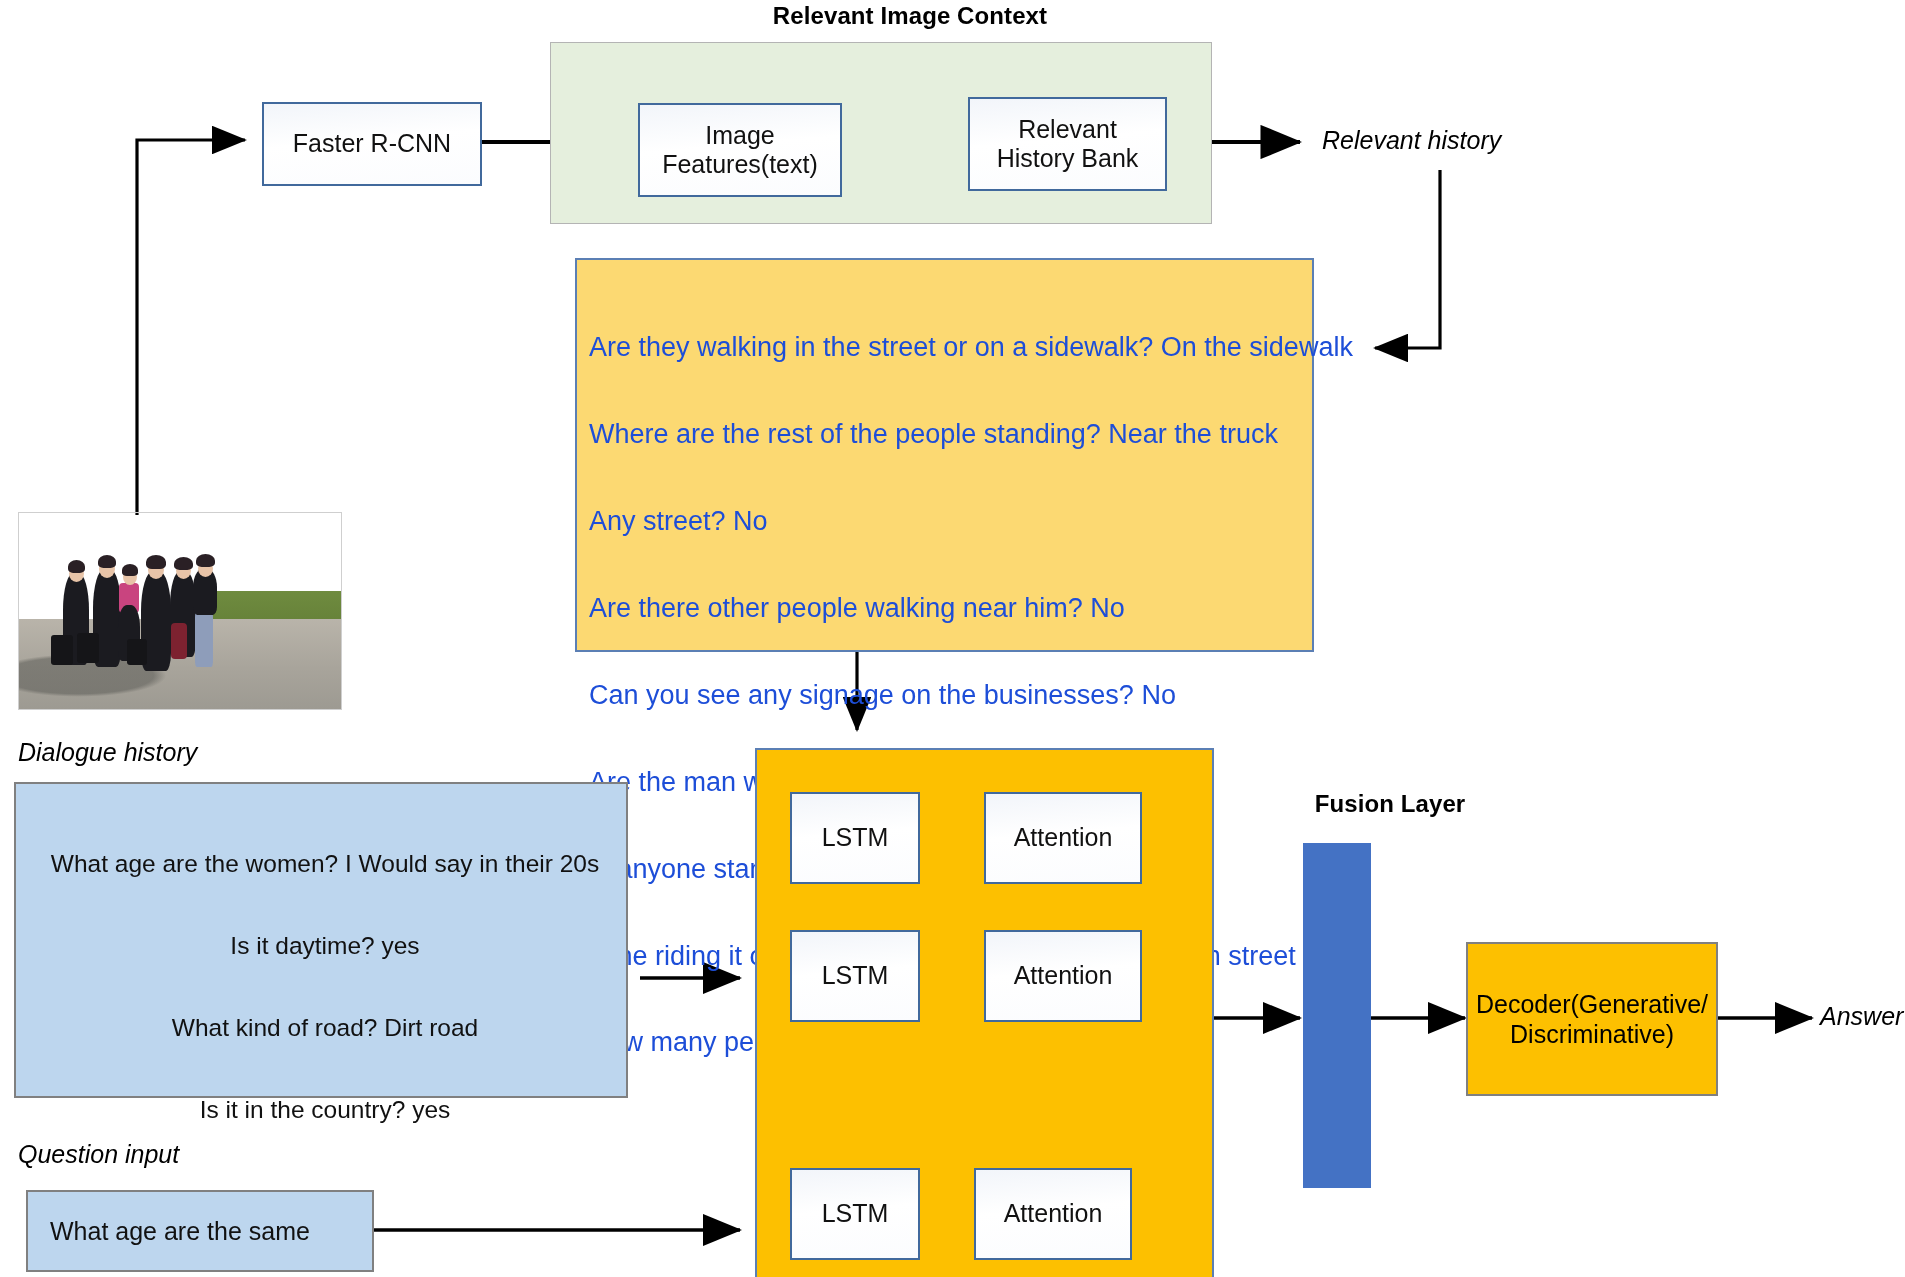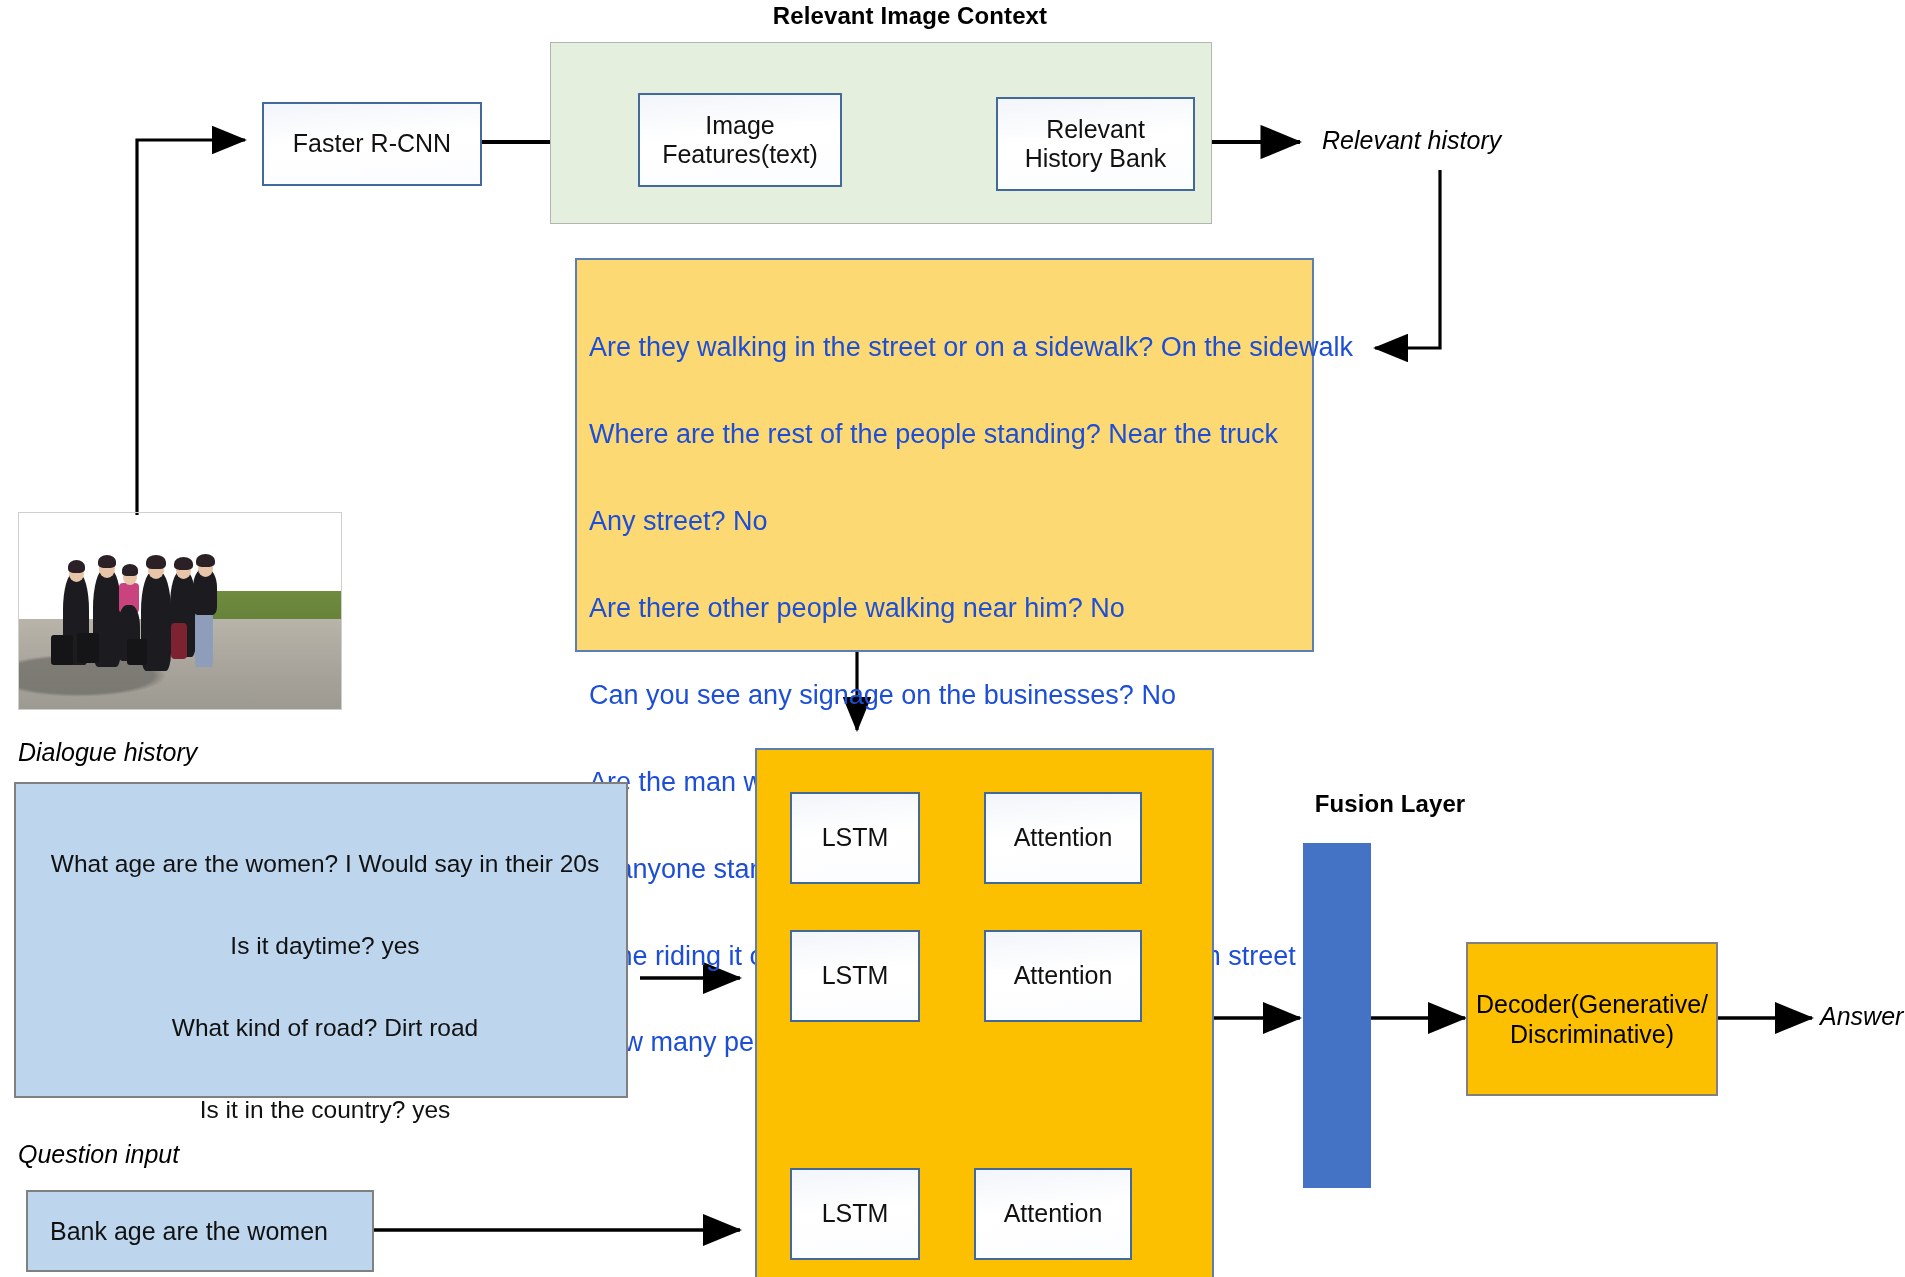--- a/index.html
+++ b/index.html
@@ -125,26 +125,26 @@
 </svg>
 
 <div class="abs boldlabel" style="left:760px;top:2px;width:300px;text-align:center;">Relevant Image Context</div>
 
 <div class="abs greenpanel" style="left:550px;top:42px;width:660px;height:180px;"></div>
 
 <div class="abs wbox" style="left:262px;top:102px;width:216px;height:80px;">
   <span>Faster R-CNN</span>
 </div>
 
-<div class="abs wbox" style="left:638px;top:93px;width:200px;height:90px;white-space:pre;text-align:center;">
+<div class="abs wbox" style="left:638px;top:103px;width:200px;height:90px;white-space:pre;text-align:center;">
   <span>Image
 Features(text)</span>
 </div>
 
-<div class="abs wbox" style="left:968px;top:97px;width:195px;height:90px;white-space:pre;margin-left:28px;">
+<div class="abs wbox" style="left:968px;top:97px;width:195px;height:90px;white-space:pre;">
   <span>Relevant
 History Bank</span>
 </div>
 
 <div class="abs plainlabel" style="left:1322px;top:126px;">Relevant history</div>
 
 <div class="abs yellowbox" style="left:575px;top:258px;width:735px;height:390px;">
   <div class="histtext">
     <div>Are they walking in the street or on a sidewalk? On the sidewalk</div>
     <div>Where are the rest of the people standing? Near the truck</div>
@@ -208,21 +208,21 @@
     
     
     
     
   </div>
 </div>
 
 <div class="abs plainlabel" style="left:18px;top:1140px;">Question input</div>
 
 <div class="abs bluebox qinput" style="left:26px;top:1190px;width:322px;height:78px;">
-  <span>Bank age are the women</span>
+  <span>What age are the same</span>
 </div>
 
 <div class="abs orangepanel" style="left:755px;top:748px;width:455px;height:529px;"></div>
 
 <div class="abs wbox" style="left:790px;top:792px;width:126px;height:88px;">
   <span>LSTM</span>
 </div>
 <div class="abs wbox" style="left:984px;top:792px;width:154px;height:88px;">
   <span>Attention</span>
 </div>

